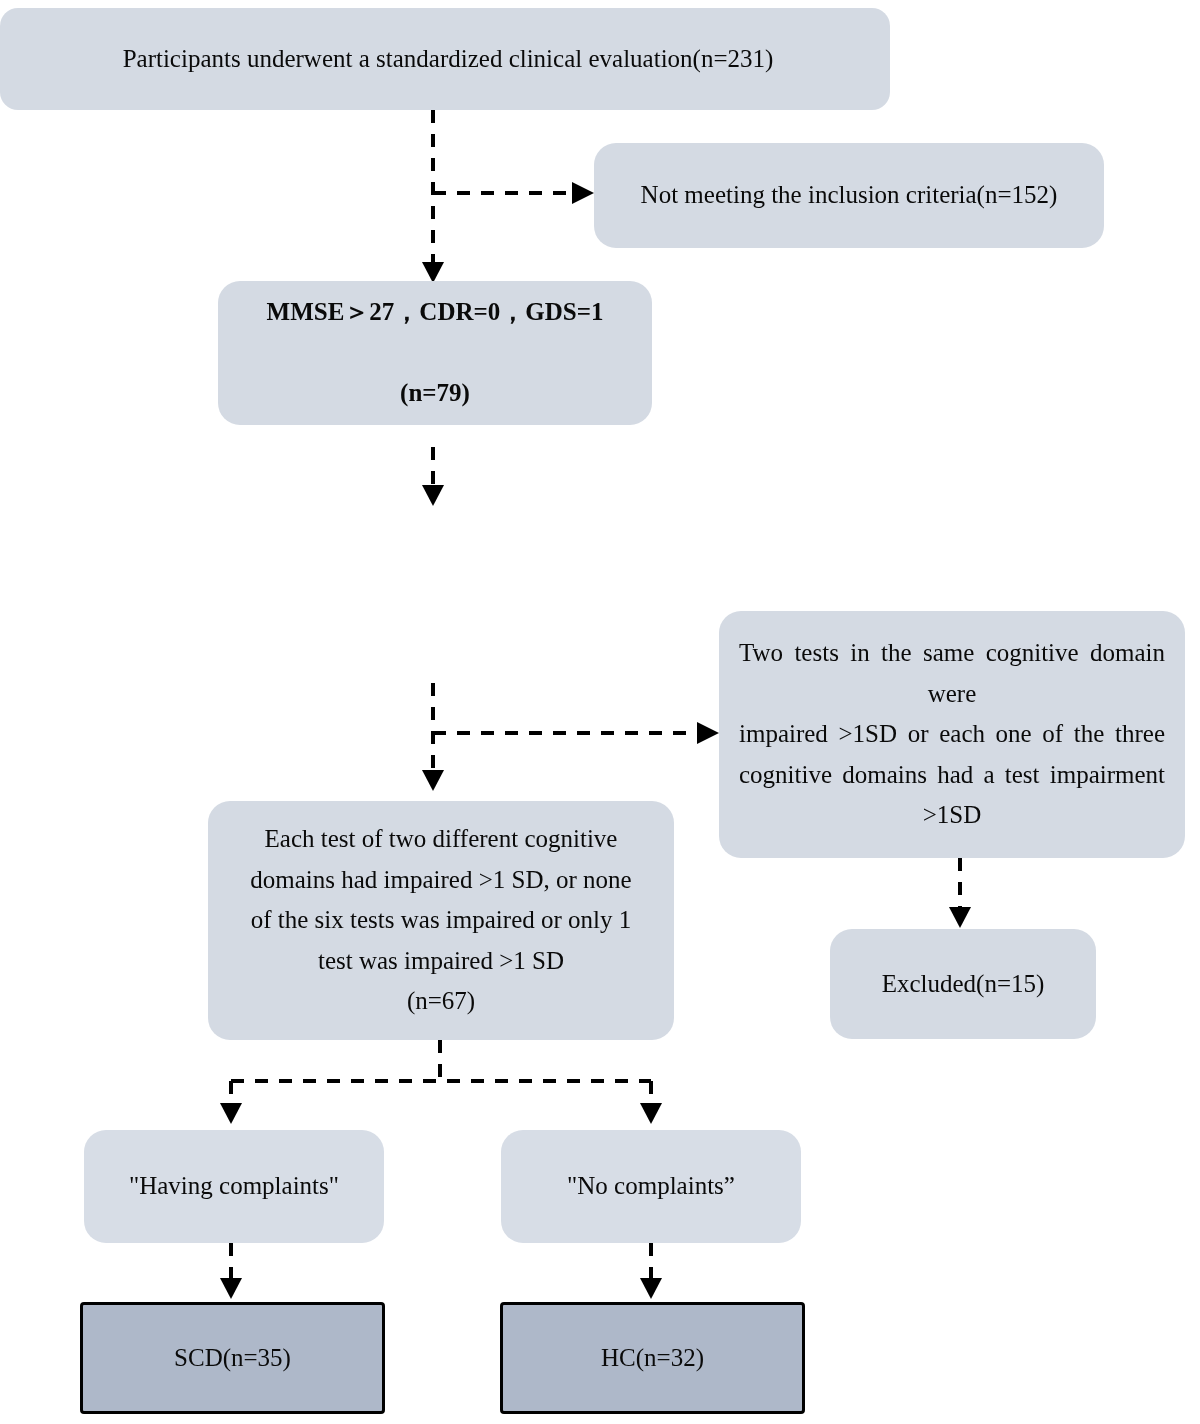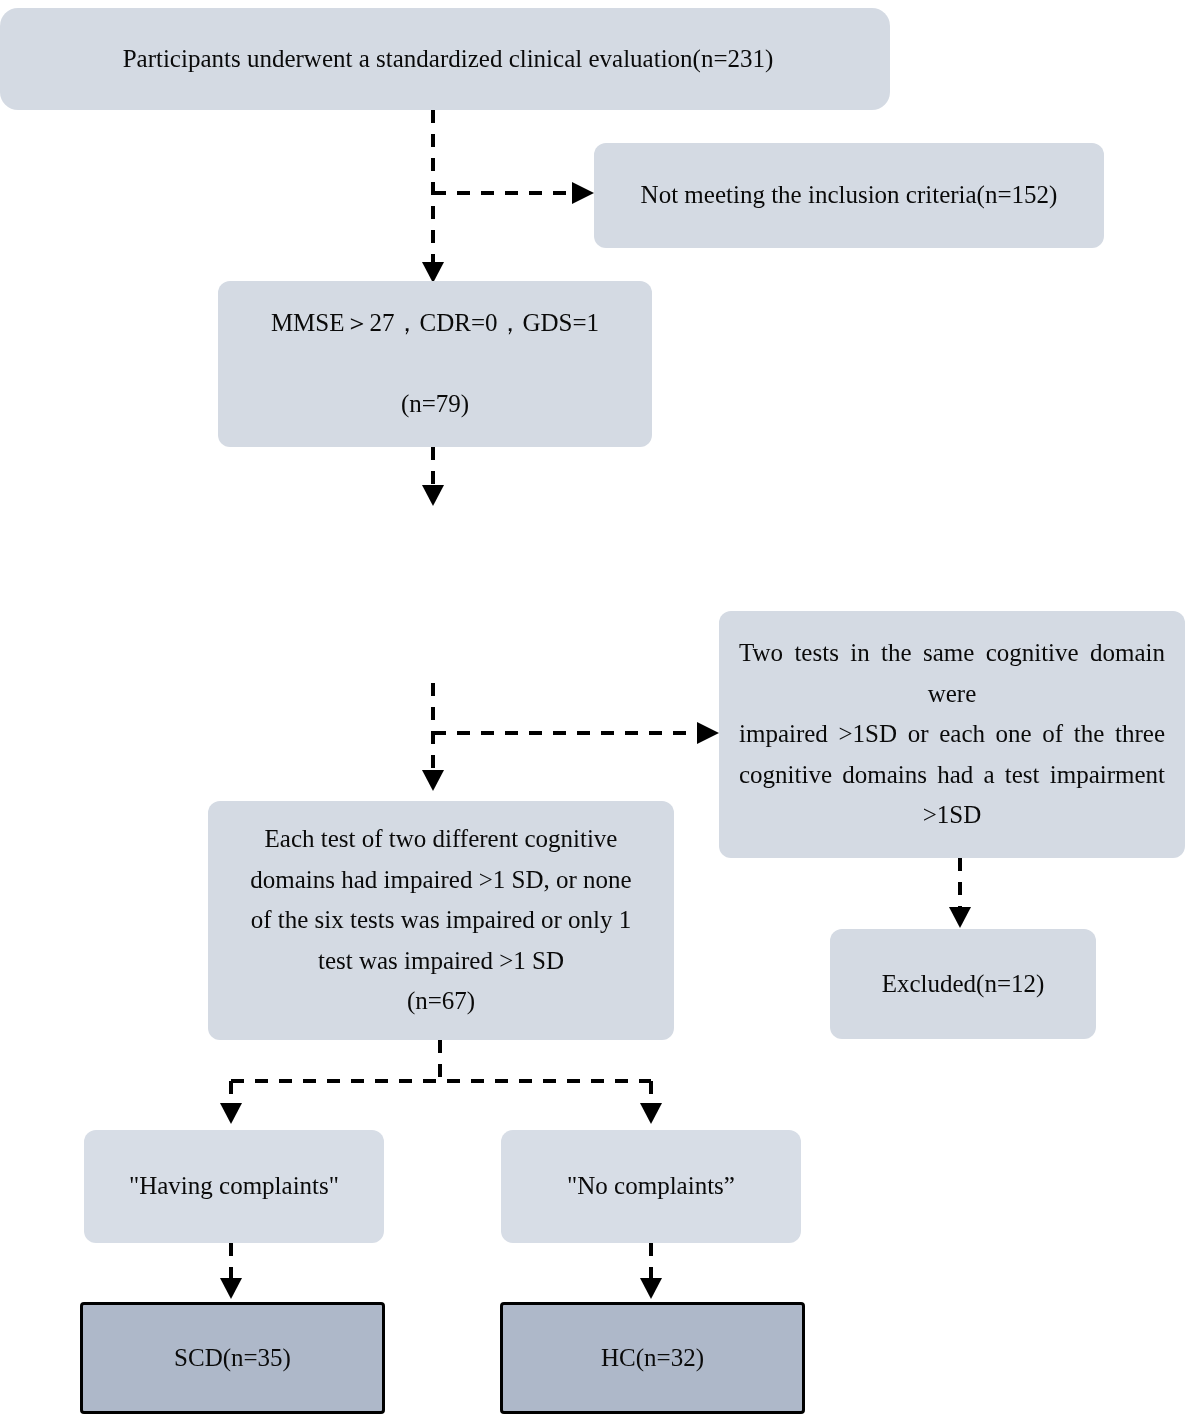--- a/index.html
+++ b/index.html
@@ -19,21 +19,21 @@
     overflow: hidden;
   }
   .node {
     position: absolute;
     box-sizing: border-box;
     display: flex;
     align-items: center;
     justify-content: center;
     text-align: center;
     background: #d4dae3;
-    border-radius: 12px;
+    border-radius: 22px;
     padding: 6px 14px;
     font-size: 25px;
     line-height: 1.62;
     color: #0a0a0a;
   }
   .node.light {
     background: #d7dde6;
   }
   .node.dark {
     background: #aeb8c9;
@@ -122,39 +122,39 @@
   </svg>
 
   <div class="node" style="left:0px; top:8px; width:890px; height:102px; border-radius:18px;padding-left:20px;">
     <span class="txt">Participants underwent a standardized clinical evaluation(n=231)</span>
   </div>
 
   <div class="node" style="left:594px; top:143px; width:510px; height:105px;">
     <span class="txt">Not meeting the inclusion criteria(n=152)</span>
   </div>
 
-  <div class="node" style="left:218px; top:281px; width:434px; height:166px;">
+  <div class="node" style="left:218px; top:281px; width:434px; height:144px;font-weight:bold;">
     <span class="txt">MMSE＞27，CDR=0，GDS=1
 
 (n=79)</span>
   </div>
 
 
   <div class="node justify" style="left:719px; top:611px; width:466px; height:247px; padding:14px 20px;">
     <span class="txt">Two tests in the same cognitive domain were
 impaired &gt;1SD or each one of the three cognitive domains had a test impairment &gt;1SD</span>
   </div>
 
   <div class="node" style="left:208px; top:801px; width:466px; height:239px; padding:6px 32px;">
     <span class="txt">Each test of two different cognitive domains had impaired &gt;1 SD, or none of the six tests was impaired or only 1 test was impaired &gt;1 SD
 (n=67)</span>
   </div>
 
   <div class="node" style="left:830px; top:929px; width:266px; height:110px;">
-    <span class="txt">Excluded(n=12)</span>
+    <span class="txt">Excluded(n=15)</span>
   </div>
 
   <div class="node light" style="left:84px; top:1130px; width:300px; height:113px;">
     <span class="txt">"Having complaints"</span>
   </div>
 
   <div class="node light" style="left:501px; top:1130px; width:300px; height:113px;">
     <span class="txt">"No complaints”</span>
   </div>
 

